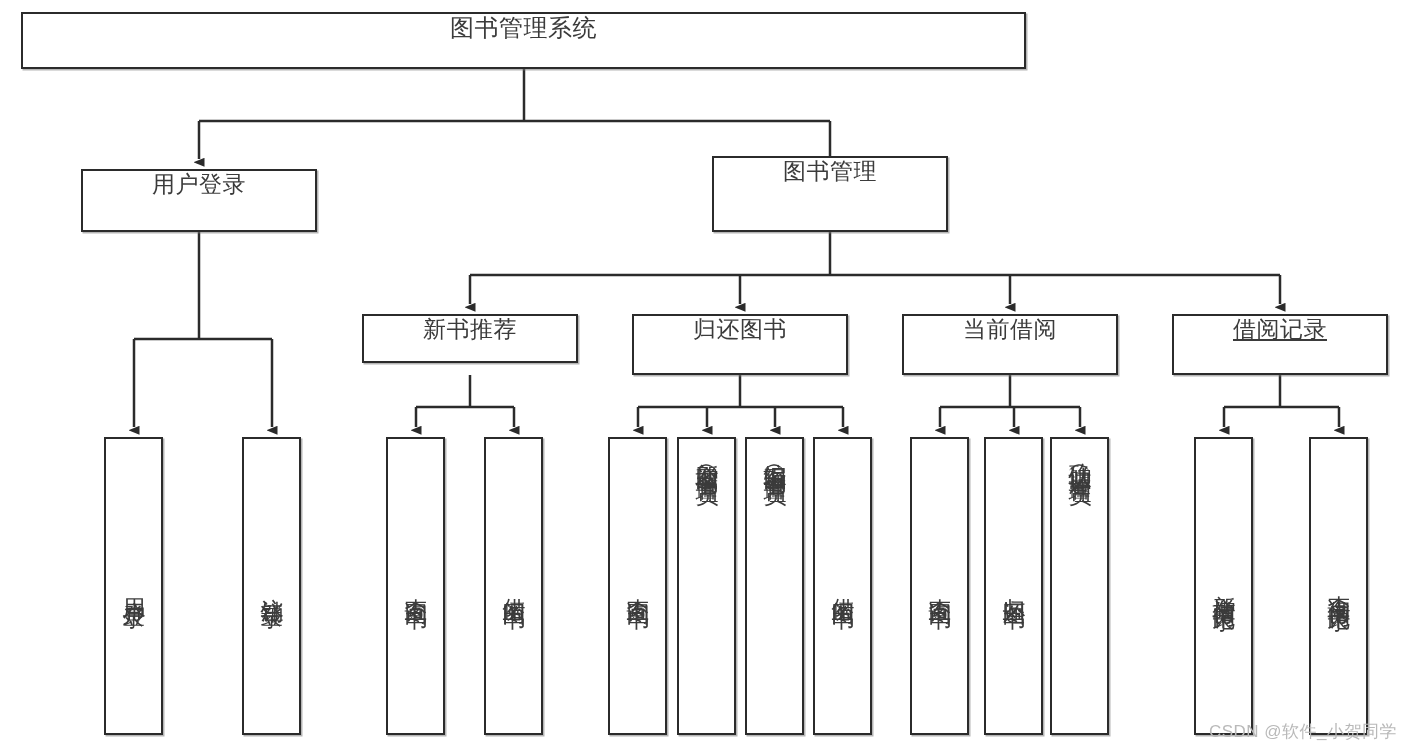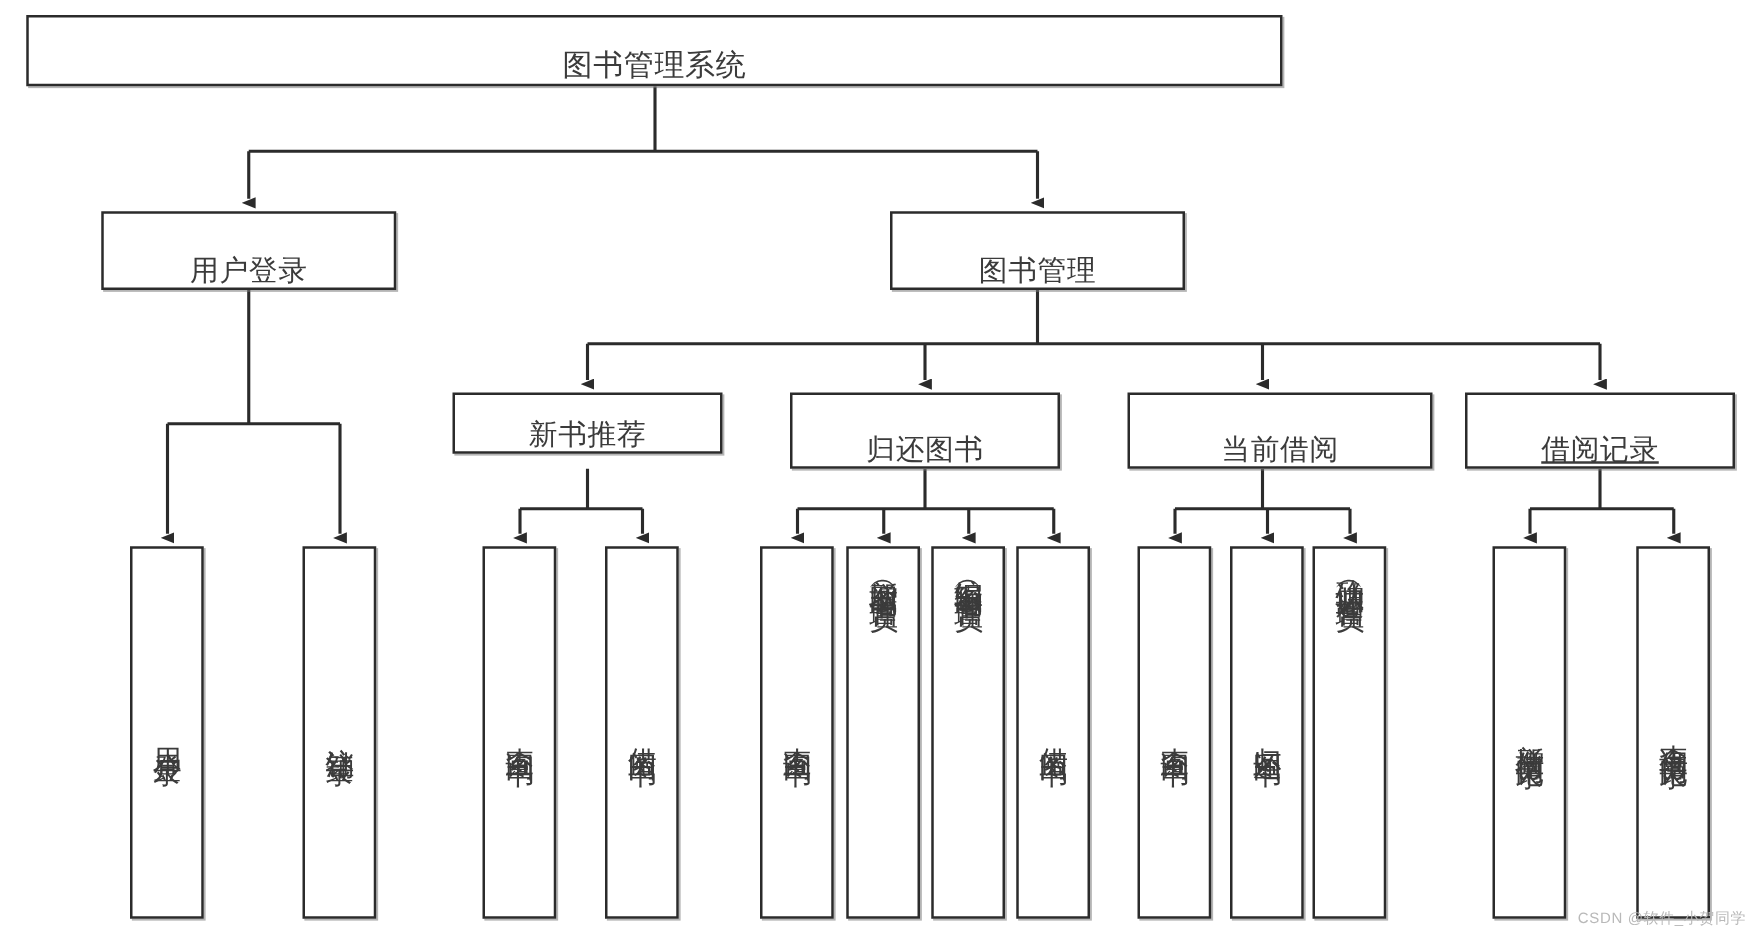--- a/index.html
+++ b/index.html
@@ -22,21 +22,21 @@
     width: 1405px;
     height: 747px;
     pointer-events: none;
   }
   .node {
     position: absolute;
     box-sizing: border-box;
     background: #ffffff;
     border: 2.5px solid #2b2b2b;
     display: flex;
-    align-items: flex-end;
+    align-items: flex-start;
     justify-content: center;
     color: #3b3b3b;
     box-shadow: 1.5px 1.5px 0 rgba(120,120,120,0.55);
   }
   .node .label {
     display: block;
     text-align: center;
     line-height: 1.18;
     letter-spacing: 0.5px;
     white-space: nowrap;
@@ -61,21 +61,21 @@
     white-space: nowrap;
   }
   .node.vertical.centered {
     align-items: center;
     padding-top: 0;
   }
   #watermark {
     position: absolute;
     right: 8px;
     bottom: 4px;
-    font-size: 12px;
+    font-size: 17px;
     color: #b9b9b9;
     letter-spacing: 0.5px;
     white-space: nowrap;
   }
 </style>
 </head>
 <body>
 
 <div id="canvas">
 
@@ -122,30 +122,30 @@
       </g>
   </svg>
 
   <div id="node-layer">
       <div class="node horizontal root" style="left: 21px; top: 12px; width: 1005px; height: 57px;">
         <span class="label">图书管理系统</span>
       </div>
       <div class="node horizontal" style="left: 81px; top: 169px; width: 236px; height: 63px;">
         <span class="label">用户登录</span>
       </div>
-      <div class="node horizontal" style="left: 712px; top: 169px; width: 236px; height: 63px;">
+      <div class="node horizontal" style="left: 712px; top: 156px; width: 236px; height: 76px;">
         <span class="label">图书管理</span>
       </div>
       <div class="node horizontal" style="left: 362px; top: 314px; width: 216px; height: 49px;">
         <span class="label">新书推荐</span>
       </div>
       <div class="node horizontal" style="left: 632px; top: 314px; width: 216px; height: 61px;">
         <span class="label">归还图书</span>
       </div>
-      <div class="node horizontal" style="left: 902px; top: 314px; width: 244px; height: 61px;">
+      <div class="node horizontal" style="left: 902px; top: 314px; width: 216px; height: 61px;">
         <span class="label">当前借阅</span>
       </div>
       <div class="node horizontal" style="left: 1172px; top: 314px; width: 216px; height: 61px; text-decoration: underline;">
         <span class="label">借阅记录</span>
       </div>
       <div class="node vertical centered" style="left: 104px; top: 437px; width: 59px; height: 298px;">
         <span class="label">用户登录</span>
       </div>
       <div class="node vertical centered" style="left: 242px; top: 437px; width: 59px; height: 298px;">
         <span class="label">注销登录</span>

